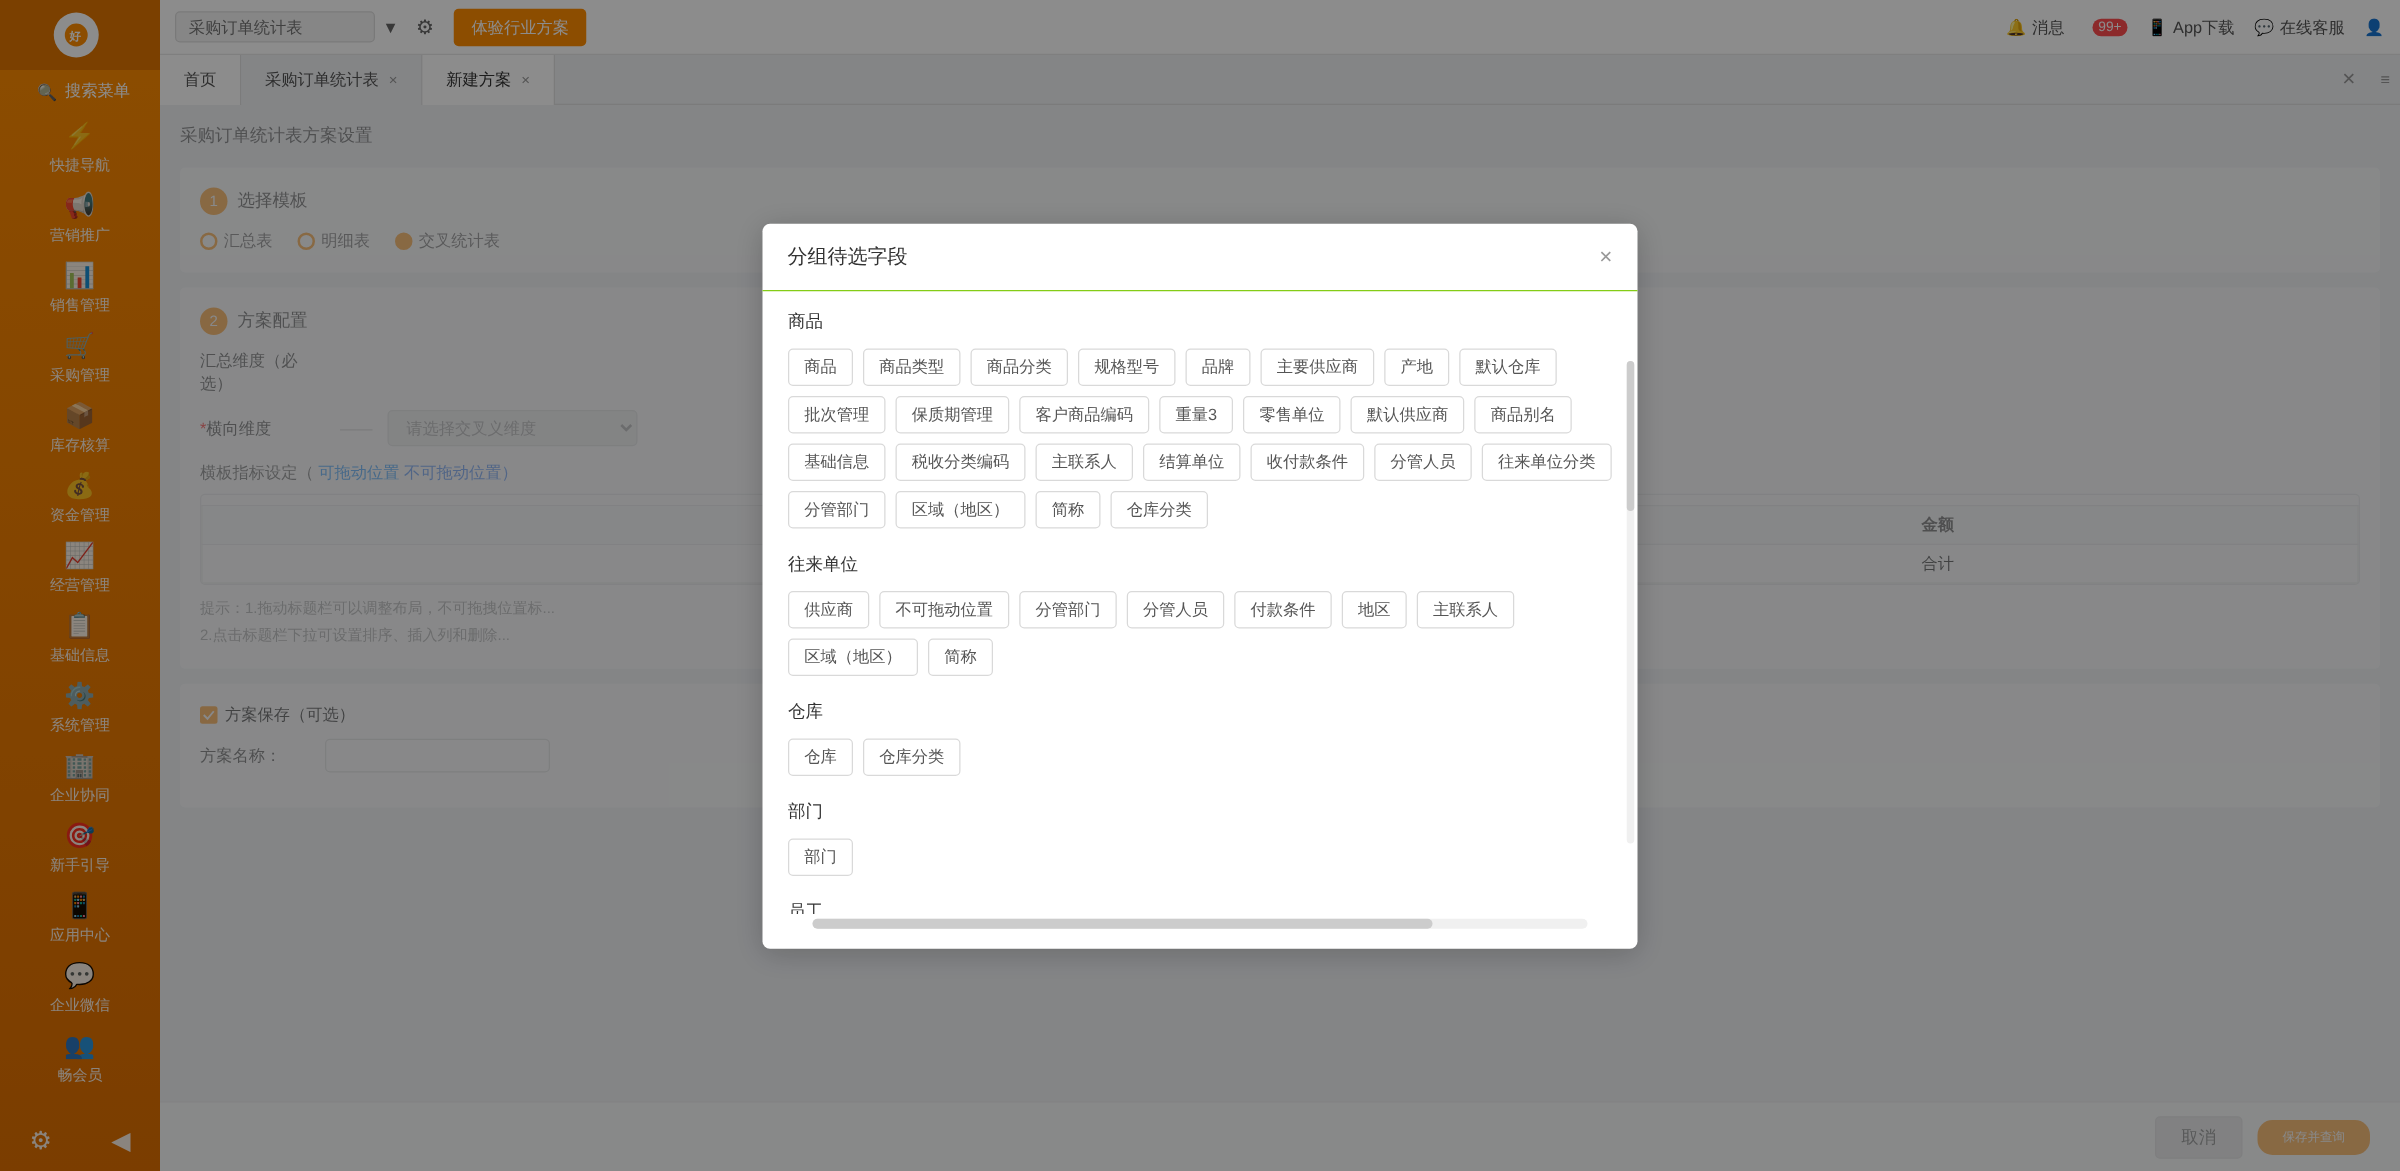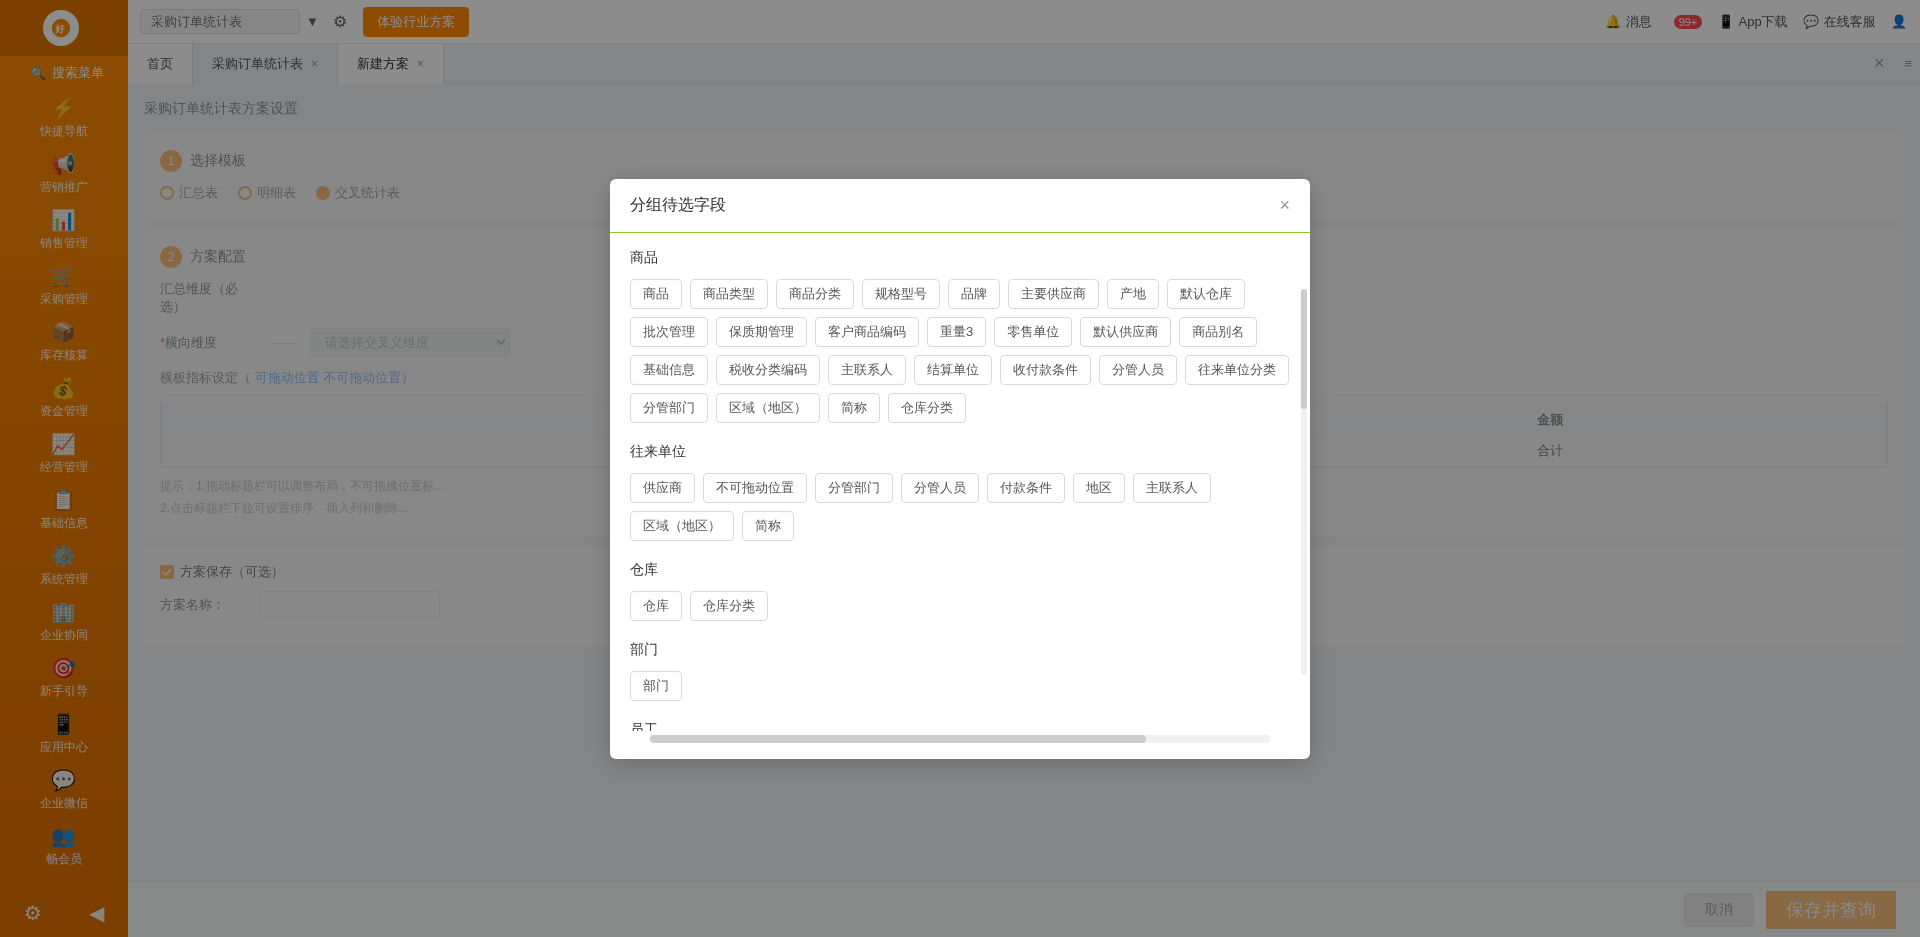--- a/index.html
+++ b/index.html
@@ -118,21 +118,21 @@
     }
 
     
     .bottom-bar {
       position: fixed; left: 128px; bottom: 0; right: 0; height: 56px;
       background: #fff; border-top: 1px solid #e8e8e8;
       display: flex; align-items: center; justify-content: flex-end;
       padding: 0 24px; gap: 12px; z-index: 5;
     }
     .btn-cancel { border: 1px solid #d9d9d9; background: #e5e5e5; color: #555; border-radius: 4px; padding: 7px 20px; font-size: 14px; cursor: pointer; }
-    .btn-save { background: #ff8c00; color: #fff; border: none; border-radius: 0; padding: 7px 20px; font-size: 18px; cursor: pointer; }
+    .btn-save { background: #ff8c00; color: #fff; border: none; border-radius: 12px; padding: 7px 20px; font-size: 10px; cursor: pointer; }
 
     
     .modal-scrollbar-track {
       position: absolute; right: 3px; top: 56px; bottom: 56px; width: 6px;
       background: #f0f0f0; border-radius: 3px;
     }
     .modal-scrollbar-thumb {
       position: absolute; top: 0; left: 0; right: 0; height: 120px;
       background: #ccc; border-radius: 3px;
     }

